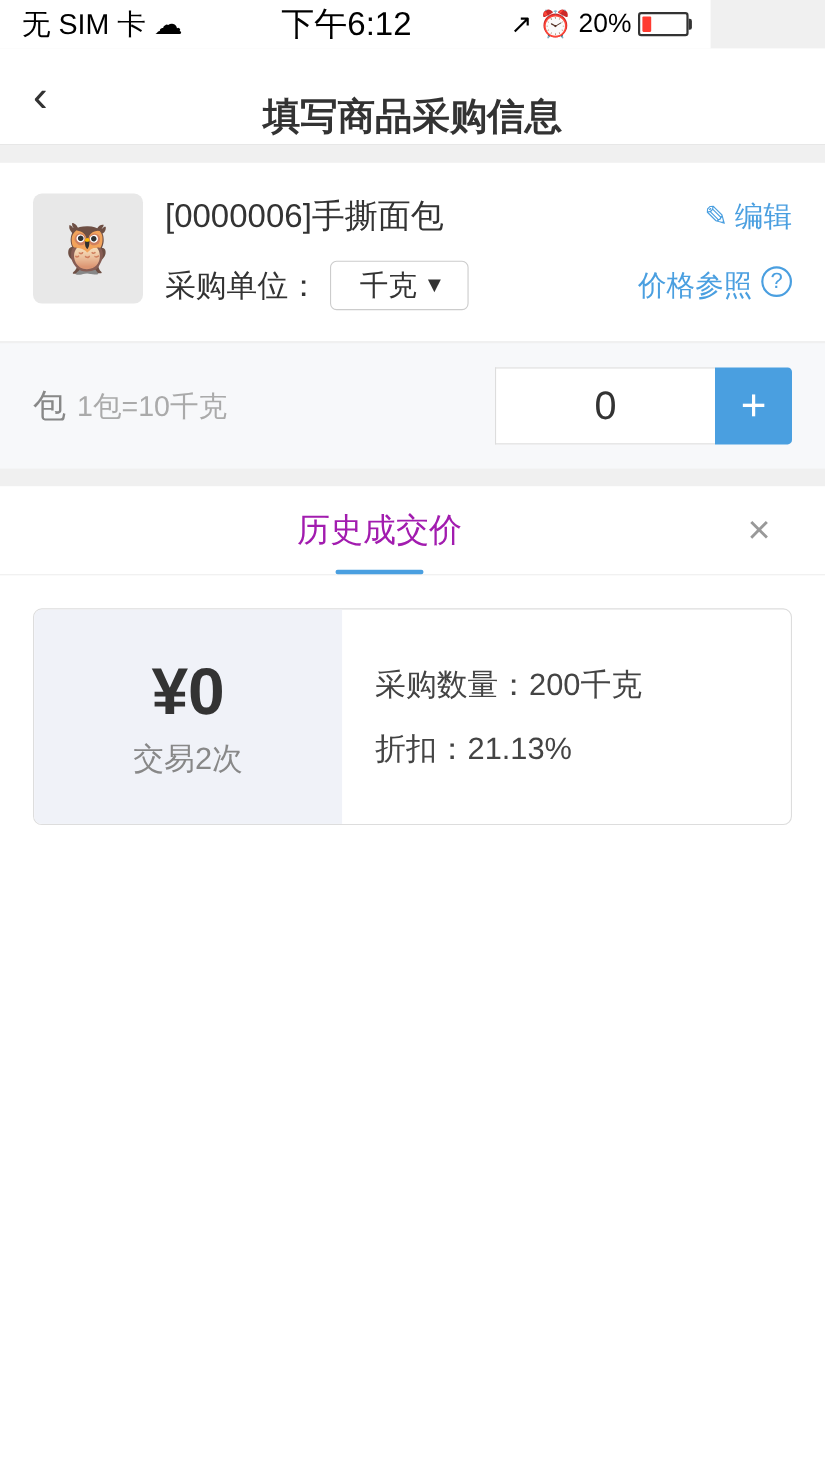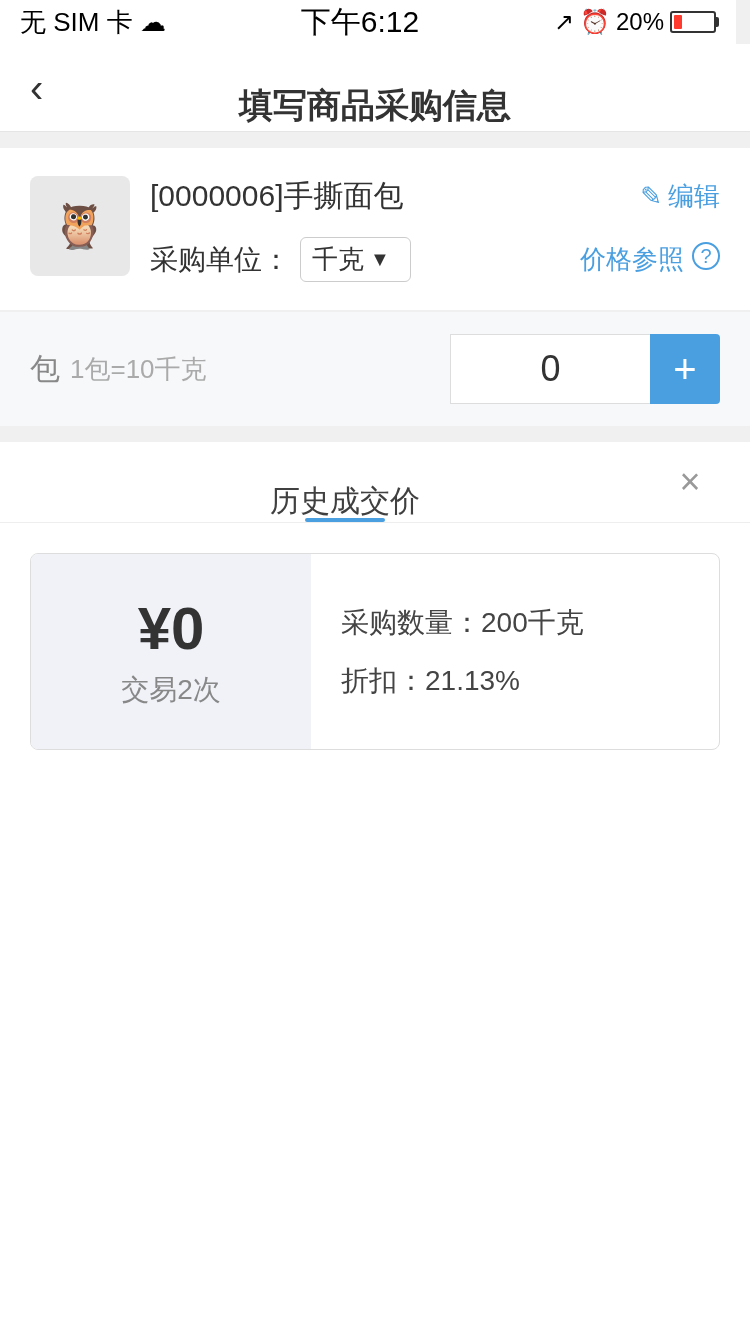--- a/index.html
+++ b/index.html
@@ -7,21 +7,21 @@
     body {
       width: 750px;
       min-height: 1334px;
       font-family: -apple-system, "PingFang SC", "Helvetica Neue", Arial, sans-serif;
       background: #f0f0f0;
       overflow-x: hidden;
     }
 
     
     .status-bar {
-      width: 736px;
+      width: 646px;
       height: 44px;
       background: #fff;
       display: flex;
       align-items: center;
       justify-content: space-between;
       padding: 0 20px;
       font-size: 28px;
     }
     .status-left {
       display: flex;
@@ -153,21 +153,21 @@
     .purchase-unit-left {
       display: flex;
       align-items: center;
       gap: 10px;
       font-size: 28px;
       color: #333;
     }
     .unit-select {
       border: 1px solid #ccc;
       border-radius: 6px;
-      padding: 4px 20px 4px 11px;
+      padding: 4px 20px 4px 26px;
       font-size: 26px;
       color: #333;
       background: #fff;
       display: flex;
       align-items: center;
       gap: 6px;
       cursor: pointer;
       position: relative;
     }
     .price-ref {
@@ -261,22 +261,21 @@
       height: 80px;
       display: flex;
       flex-direction: column;
       align-items: center;
       justify-content: center;
       font-size: 30px;
       cursor: pointer;
       position: relative;
     }
     .tab-item.active {
-      color: #404040;
-      justify-content: flex-end;
+      color: #a21caf;
     }
     .tab-item.inactive {
       color: #666;
     }
     .tab-underline {
       width: 80px;
       height: 4px;
       background: #4a9fe0;
       border-radius: 2px;
       position: absolute;

